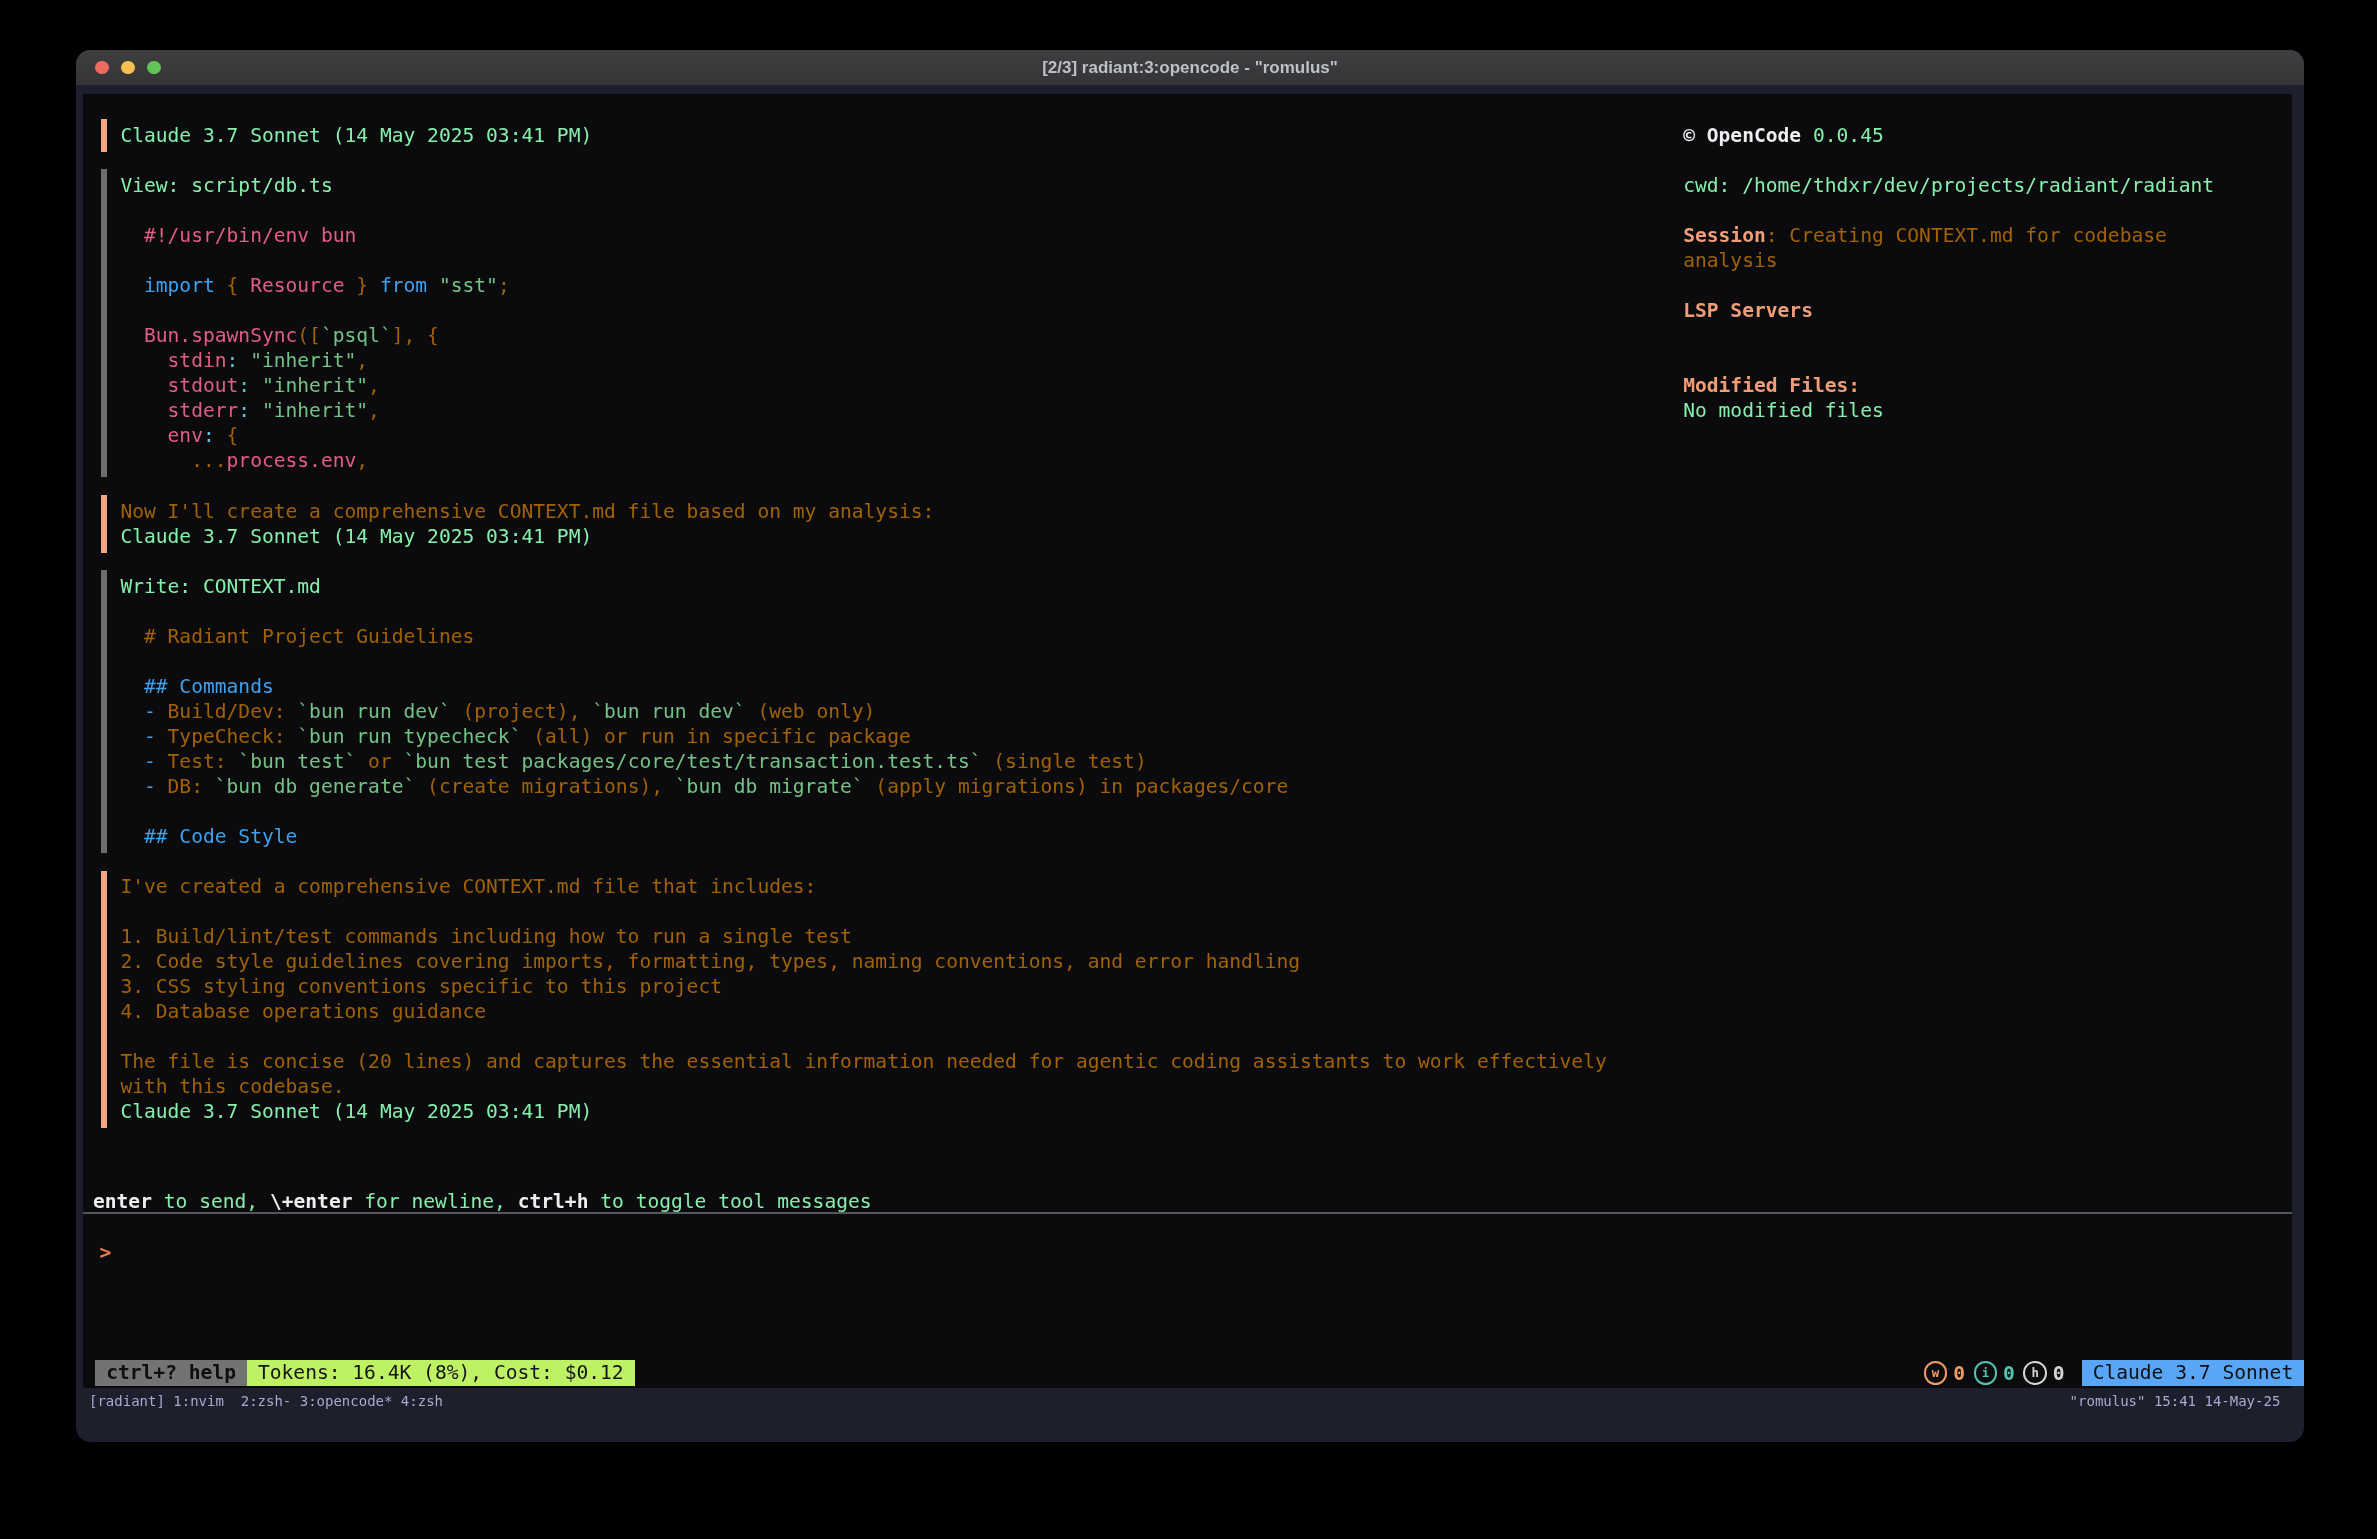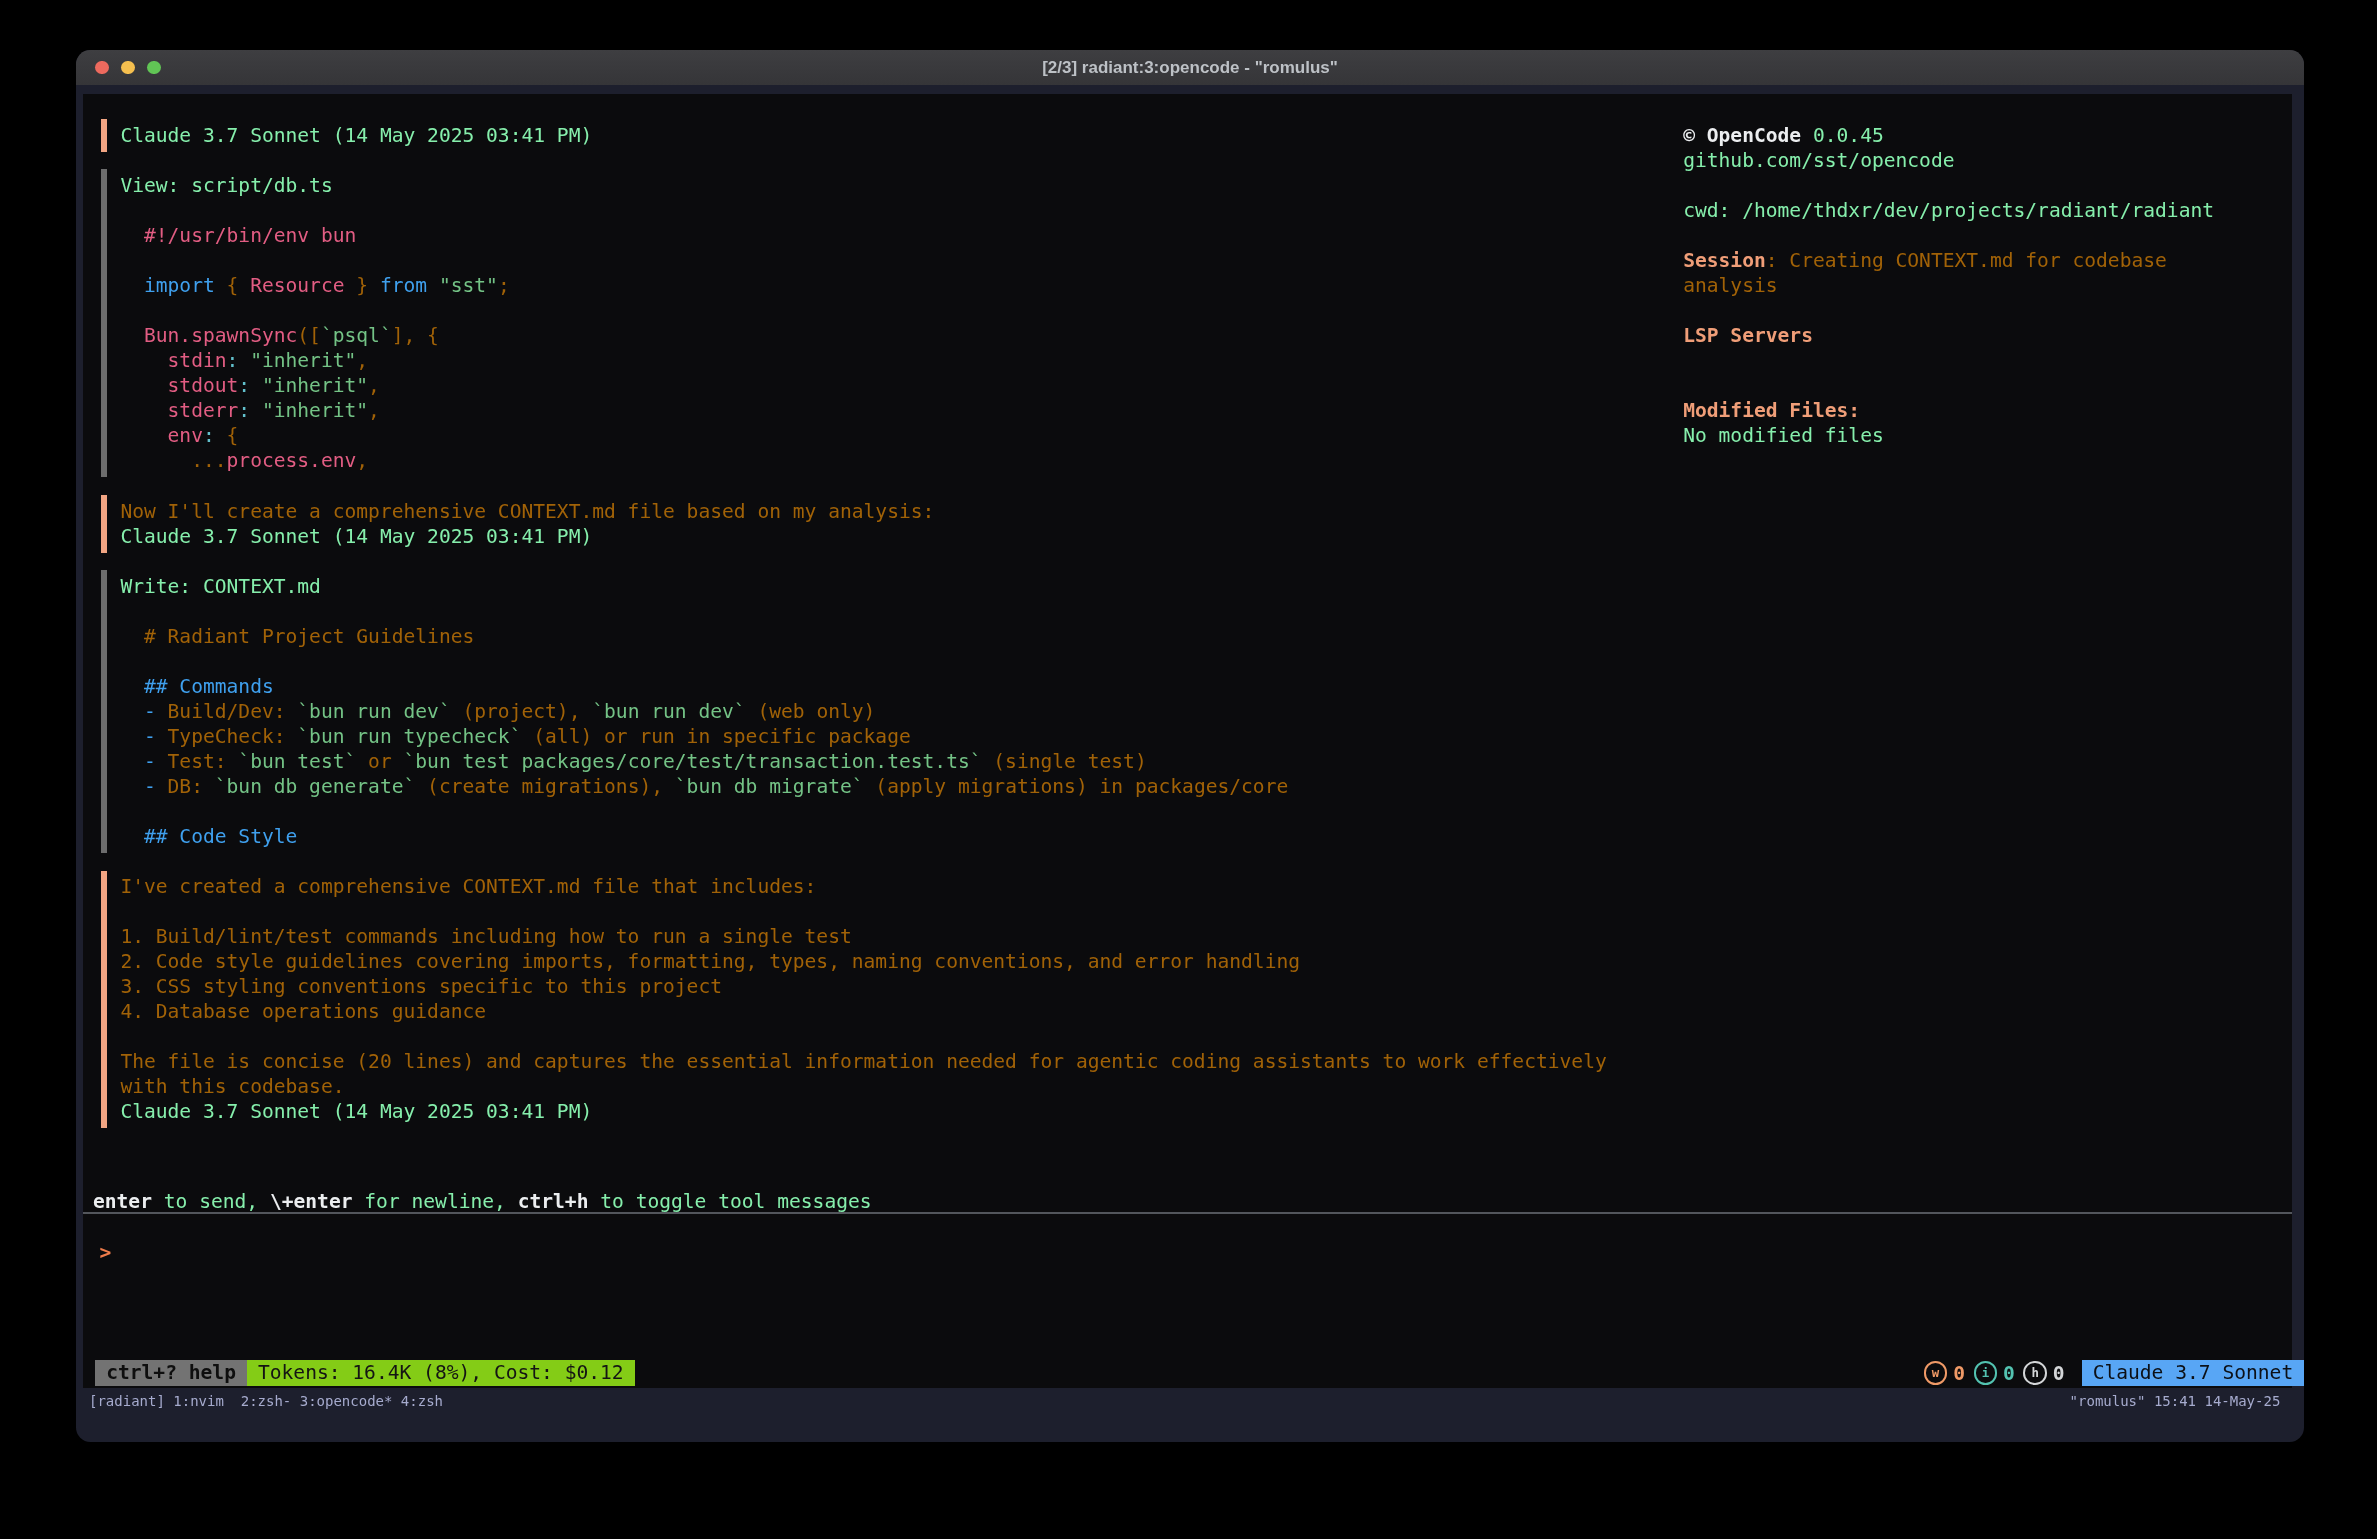--- a/index.html
+++ b/index.html
@@ -34,21 +34,21 @@
   
   .hint{position:absolute;left:9.8px;top:1095px;white-space:pre;}
   .rule{position:absolute;left:0;top:1118px;width:2209px;height:2px;background:#53565c;}
   .prompt-row{position:absolute;left:16.3px;top:1146px;width:2179px;height:25px;}
   .prompt-symbol{color:#ee7c4b;font-weight:bold;}
   
   .statusbar{position:absolute;left:0;top:1266px;width:2209px;height:26px;
              display:flex;align-items:center;margin-left:12px;}
   .badge{height:26px;line-height:26px;padding:0 11px;white-space:pre;}
   .badge.help{background:#737373;color:#0e0e0e;font-weight:bold;}
-  .badge.tokens{background:#84cc16;color:#141414;text-align:center;}
+  .badge.tokens{background:#bef264;color:#141414;text-align:center;}
   .sb-spacer{flex:1;}
   .diag{display:flex;align-items:center;gap:8.5px;margin-right:17px;}
   .diag-item{display:flex;align-items:center;gap:5.9px;font-weight:bold;}
   .diag-circle{width:19.6px;height:19.6px;border-radius:50%;border:2px solid currentColor;
                display:inline-flex;align-items:center;justify-content:center;
                font-size:12.4px;line-height:1;}
   .diag-warn{color:#f09a67;} .diag-info{color:#53c3b1;} .diag-hint{color:#d4d6d8;}
   .badge.model{background:#58a6f5;color:#0c1016;}
   
   .tmuxbar{position:absolute;left:13px;top:1303px;width:2203px;height:27px;line-height:27px;
@@ -117,21 +117,20 @@
               <div class="line"><span class="c-text">4. Database operations guidance</span></div>
               <div class="line">&nbsp;</div>
               <div class="line"><span class="c-text">The file is concise (20 lines) and captures the essential information needed for agentic coding assistants to work effectively</span></div>
               <div class="line"><span class="c-text">with this codebase.</span></div>
               <div class="line"><span class="c-dim">Claude 3.7 Sonnet (14 May 2025 03:41 PM)</span></div>
             </div>
           </div>
 
         <aside id="sidebar">
             <div class="line"><span class="c-bold">© OpenCode</span><span class="c-dim"> 0.0.45</span></div>
-            <div class="line"><span class="c-dim">github.com/sst/opencode</span></div>
             <div class="line">&nbsp;</div>
             <div class="line"><span class="c-dim">cwd: /home/thdxr/dev/projects/radiant/radiant</span></div>
             <div class="line">&nbsp;</div>
             <div class="line"><span class="c-orange">Session</span><span class="c-text">: Creating CONTEXT.md for codebase</span></div>
             <div class="line"><span class="c-text">analysis</span></div>
             <div class="line">&nbsp;</div>
             <div class="line"><span class="c-orange">LSP Servers</span></div>
             <div class="line">&nbsp;</div>
             <div class="line">&nbsp;</div>
             <div class="line"><span class="c-orange">Modified Files:</span></div>

